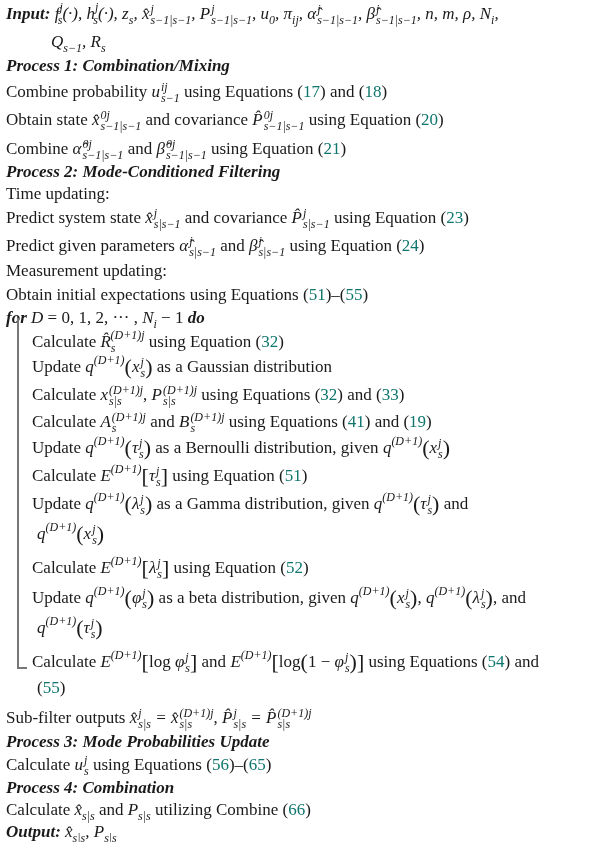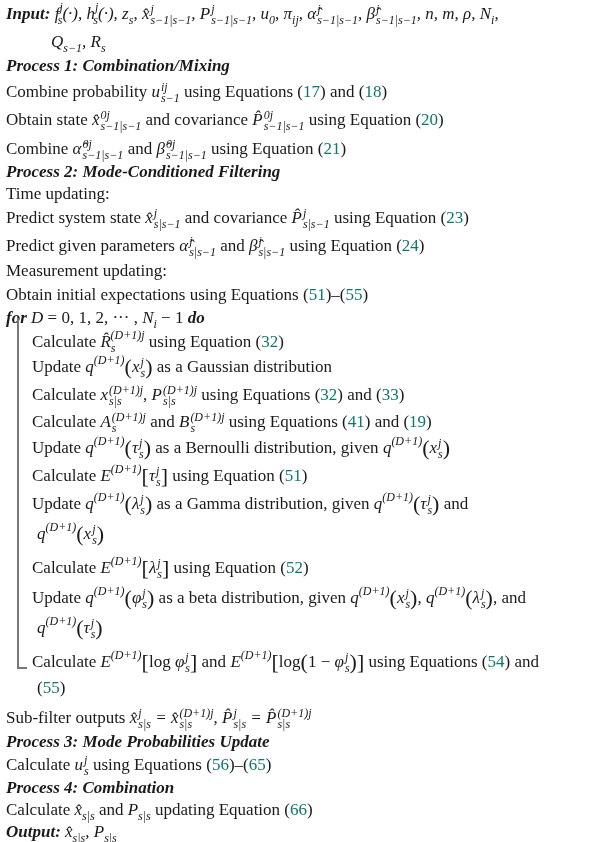--- a/index.html
+++ b/index.html
@@ -222,21 +222,21 @@
   <div class="line" style="top:755px">
     <span>Calculate</span> <span class="m">u<span class="ss">
           <span>j</span>
           <span>s</span>
         </span></span> <span>using Equations</span>
     (<a class="ref">56</a>)<span>–</span>(<a class="ref">65</a>)
   </div>
 
   <div class="line b" style="top:778px">Process 4: Combination</div>
   <div class="line" style="top:800px">
-    <span>Calculate</span> <span class="m">x̂<span class="sub">s|s</span></span> <span>and</span> <span class="m">P<span class="sub">s|s</span></span> <span>updating Equation</span>
+    <span>Calculate</span> <span class="m">x̂<span class="sub">s|s</span></span> <span>and</span> <span class="m">P<span class="sub">s|s</span></span> <span>utilizing Combine</span>
     (<a class="ref">66</a>)
   </div>
 
   <div class="line" style="top:822px">
     <span class="b">Output:</span>
     <span class="m">x̂<span class="sub">s|s</span>, P<span class="sub">s|s</span></span>
   </div>
 </div>
 
 </body></html>

